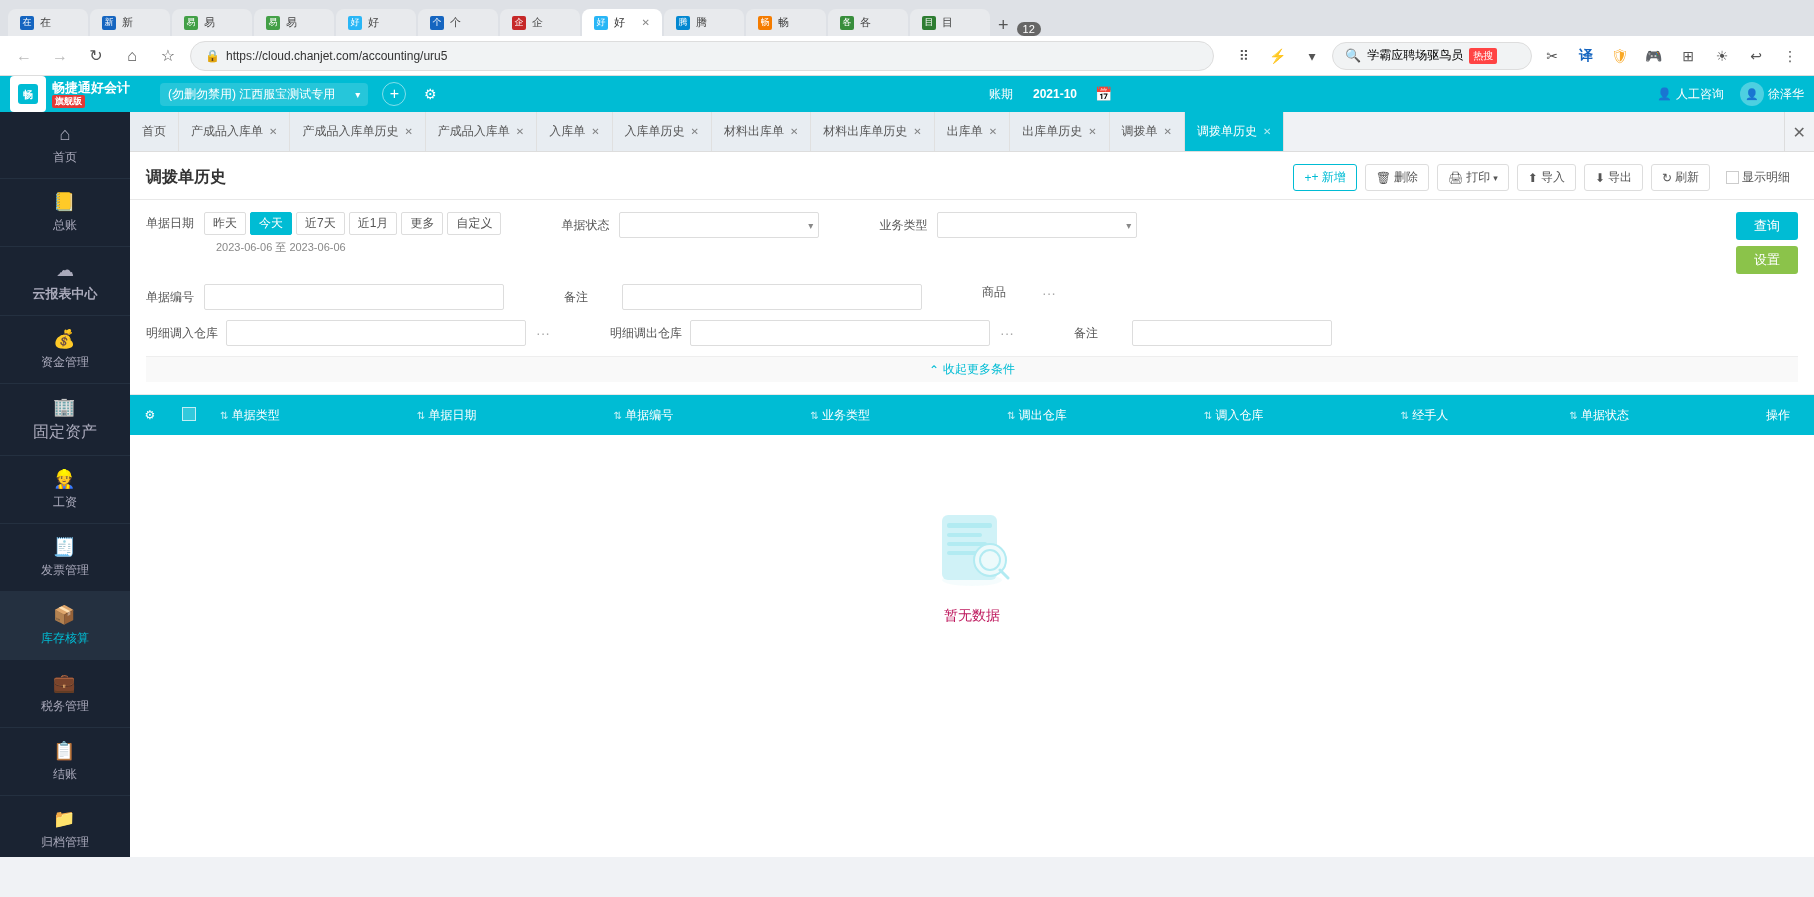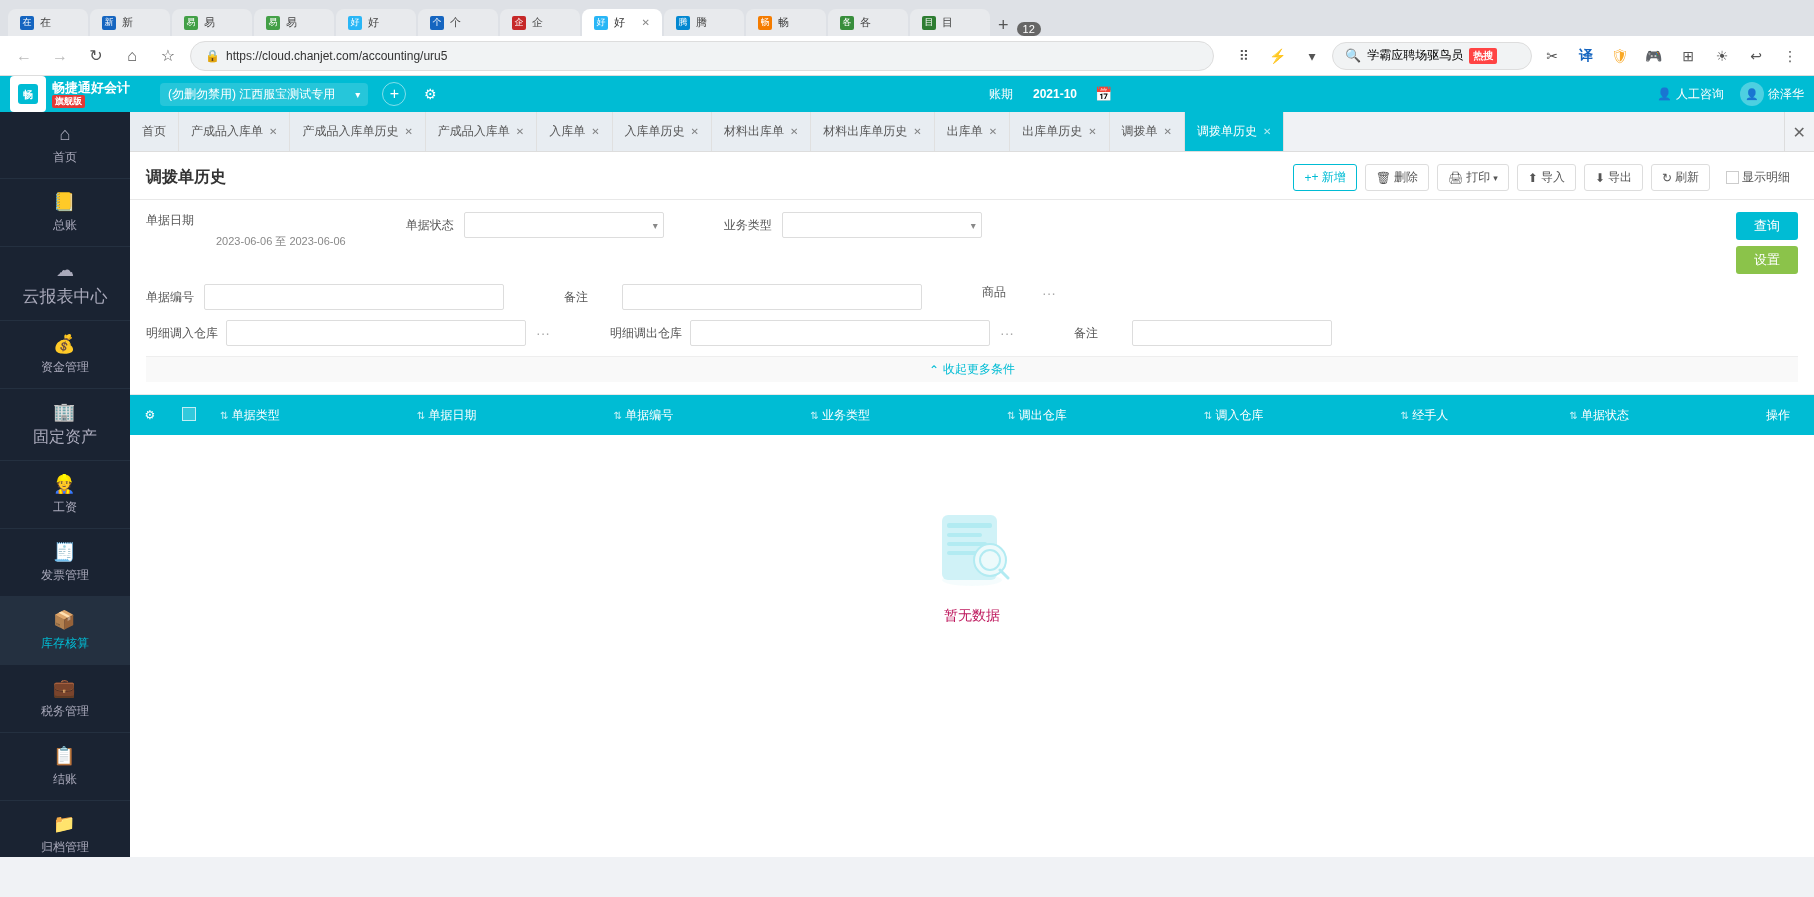--- a/index.html
+++ b/index.html
@@ -156,21 +156,21 @@
     <span class="address-lock">🔒</span>
     <span class="address-text">https://cloud.chanjet.com/accounting/uru5</span>
   </div>
   <div class="browser-toolbar-right">
     <button class="toolbar-icon-btn">⠿</button>
     <button class="toolbar-icon-btn">⚡</button>
     <button class="toolbar-icon-btn">▾</button>
     <div style="background:#f1f3f4;border:1px solid #ddd;border-radius:20px;height:28px;padding:0 12px;display:flex;align-items:center;gap:6px;min-width:200px;">
       <span>🔍</span>
       <span style="font-size:12px;">学霸应聘场驱鸟员</span>
-      <span style="background:#ff4444;color:white;font-size:10px;padding:1px 4px;border-radius:2px;font-weight:bold;">热搜</span>
+      <span style="background:#ff4444;color:white;font-size:10px;padding:1px 4px;border-radius:2px;">热搜</span>
     </div>
     <button class="toolbar-icon-btn">✂</button>
     <button class="toolbar-icon-btn" style="color:#1565c0;font-weight:bold;">译</button>
     <button class="toolbar-icon-btn" style="color:#f9a825;">🛡</button>
     <button class="toolbar-icon-btn">🎮</button>
     <button class="toolbar-icon-btn">⊞</button>
     <button class="toolbar-icon-btn">☀</button>
     <button class="toolbar-icon-btn">↩</button>
     <button class="toolbar-icon-btn">⋮</button>
   </div>
@@ -220,21 +220,21 @@
       <div class="sidebar-item">
         <span class="sidebar-item-icon">⌂</span>
         <span style="font-size:12px;">首页</span>
       </div>
       <div class="sidebar-item">
         <span class="sidebar-item-icon">📒</span>
         <span style="font-size:12px;">总账</span>
       </div>
       <div class="sidebar-item">
         <span class="sidebar-item-icon">☁</span>
-        <span style="font-size:17px;">云报表中心</span>
+        <span style="font-size:13px;font-weight:bold;">云报表中心</span>
       </div>
       <div class="sidebar-item">
         <span class="sidebar-item-icon">💰</span>
         <span style="font-size:12px;">资金管理</span>
       </div>
       <div class="sidebar-item">
         <span class="sidebar-item-icon">🏢</span>
         <span style="font-size:16px;">固定资产</span>
       </div>
       <div class="sidebar-item">
@@ -357,20 +357,28 @@
             </div>
           </div>
         </div>
 
         <div class="filter-section">
           <div class="filter-row" style="align-items:flex-start;">
 
             <div style="display:flex;flex-direction:column;gap:4px;">
               <div style="display:flex;align-items:center;gap:8px;">
                 <span class="filter-label">单据日期</span>
+                <div class="filter-date-group">
+                  <button class="date-quick-btn">昨天</button>
+                  <button class="date-quick-btn active">今天</button>
+                  <button class="date-quick-btn">近7天</button>
+                  <button class="date-quick-btn">近1月</button>
+                  <button class="date-quick-btn">更多</button>
+                  <button class="date-quick-btn">自定义</button>
+                </div>
               </div>
               <div style="padding-left:70px;">
                 <span class="date-range-text">2023-06-06 至 2023-06-06</span>
               </div>
             </div>
 
             <div style="display:flex;align-items:center;gap:8px;margin-left:40px;">
               <span class="filter-label">单据状态</span>
               <div class="filter-select-wrap">
                 <select class="filter-select">

